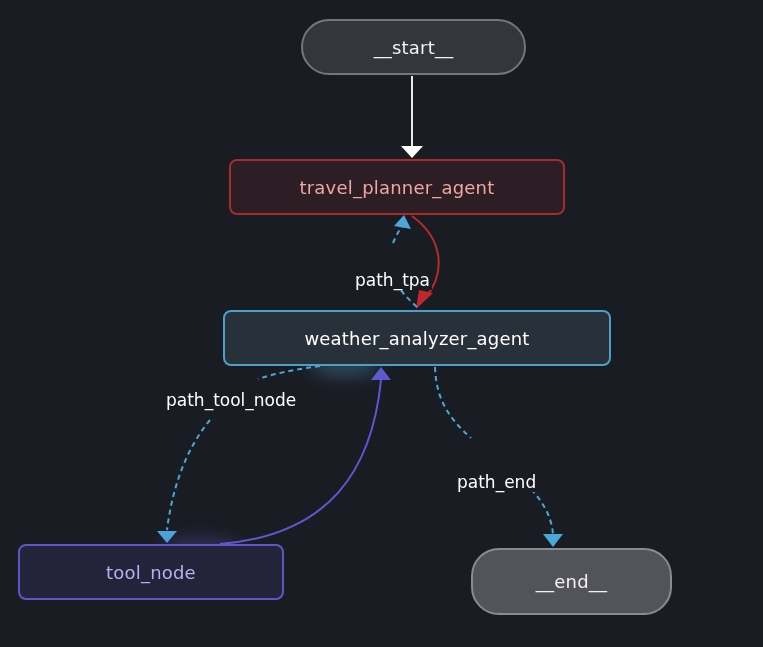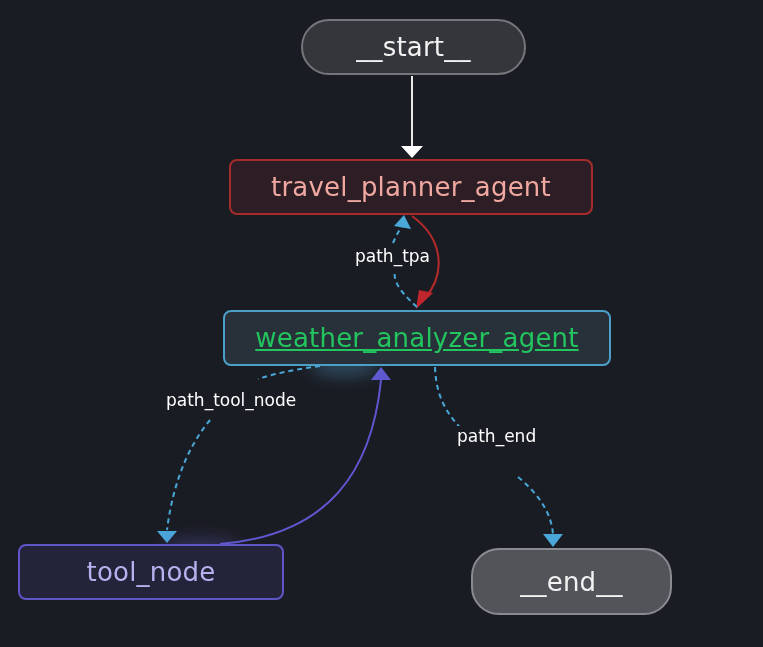--- a/index.html
+++ b/index.html
@@ -3,34 +3,34 @@
 <meta charset="utf-8">
 <style>
   html, body { margin:0; padding:0; }
   body {
     width:763px; height:647px; background:#1a1c23; position:relative; overflow:hidden;
     font-family: "DejaVu Sans", "Liberation Sans", sans-serif;
   }
   svg.edges { position:absolute; left:0; top:0; width:763px; height:647px; }
   .node {
     position:absolute; box-sizing:border-box; display:flex; align-items:center; justify-content:center;
-    font-size:26px; letter-spacing:0.2px; cursor:pointer;
+    font-size:18px; letter-spacing:0.2px; cursor:pointer;
   }
   .pill { border-radius:28px; }
   .rect { border-radius:8px; }
   #n-start { left:301px; top:19px; width:225px; height:56px; background:#35363b; border:2px solid #75767a; color:#f2f2f2; }
-  #n-tpa { left:229px; top:159px; width:364px; height:56px; background:#2c1e24; border:2px solid #a62c2c; color:#f0a7a0; }
-  #n-wa { left:223px; top:310px; width:388px; height:56px; background:#28303a; border:2px solid #4ba0c8; color:#22c55e;text-decoration:underline; }
+  #n-tpa { left:229px; top:159px; width:336px; height:56px; background:#2c1e24; border:2px solid #a62c2c; color:#f0a7a0; }
+  #n-wa { left:223px; top:310px; width:388px; height:56px; background:#28303a; border:2px solid #4ba0c8; color:#ffffff; }
   #n-tool { left:18px; top:544px; width:266px; height:56px; background:#23233a; border:2px solid #5d55c8; color:#b7b2ef;
             box-shadow: inset 140px -20px 30px -40px rgba(120,110,230,0.0); }
   #n-end { left:471px; top:548px; width:201px; height:67px; background:#53545a; border:2px solid #8a8b90; color:#f2f2f2; }
   .elabel { position:absolute; color:#ffffff; font-size:17px; background:#1a1c23; padding:0 2px; }
-  #l-tpa { left:353px; top:246px; }
+  #l-tpa { left:353px; top:270px; }
   #l-tool { left:164px; top:390px; }
-  #l-end { left:455px; top:426px; }
+  #l-end { left:455px; top:472px; }
   .glow { position:absolute; border-radius:50%; filter:blur(8px); pointer-events:none; }
 </style>
 </head>
 <body>
 
 <svg class="edges" viewBox="0 0 763 647">
   <defs>
     <marker id="m-white" viewBox="0 0 10 10" refX="5" refY="10" markerWidth="10" markerHeight="10" orient="auto-start-reverse" markerUnits="userSpaceOnUse"></marker>
   </defs>
 

